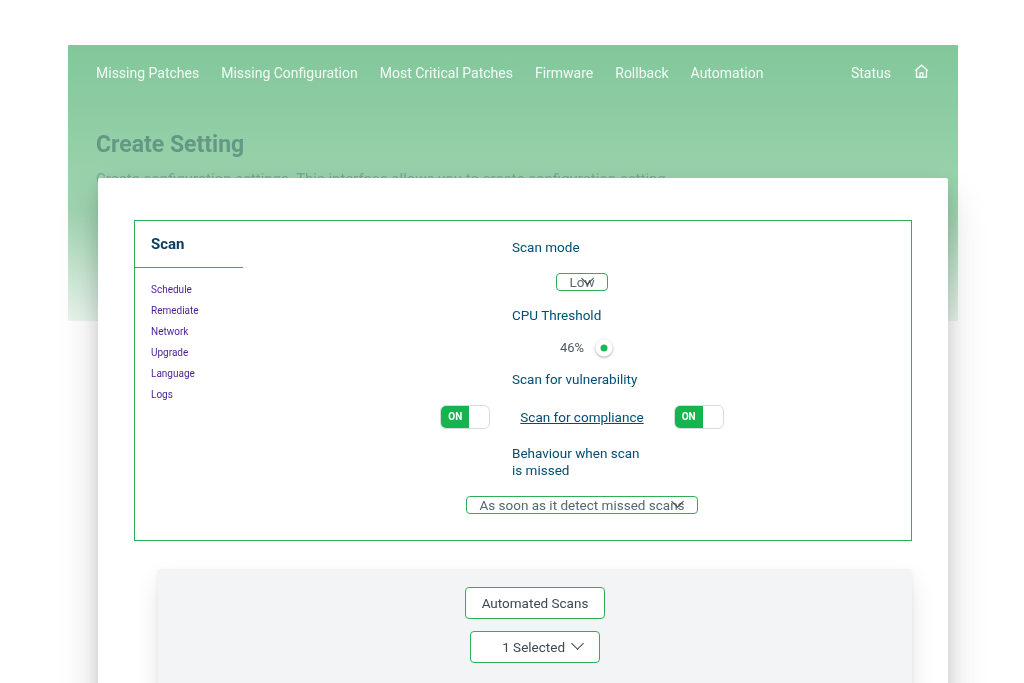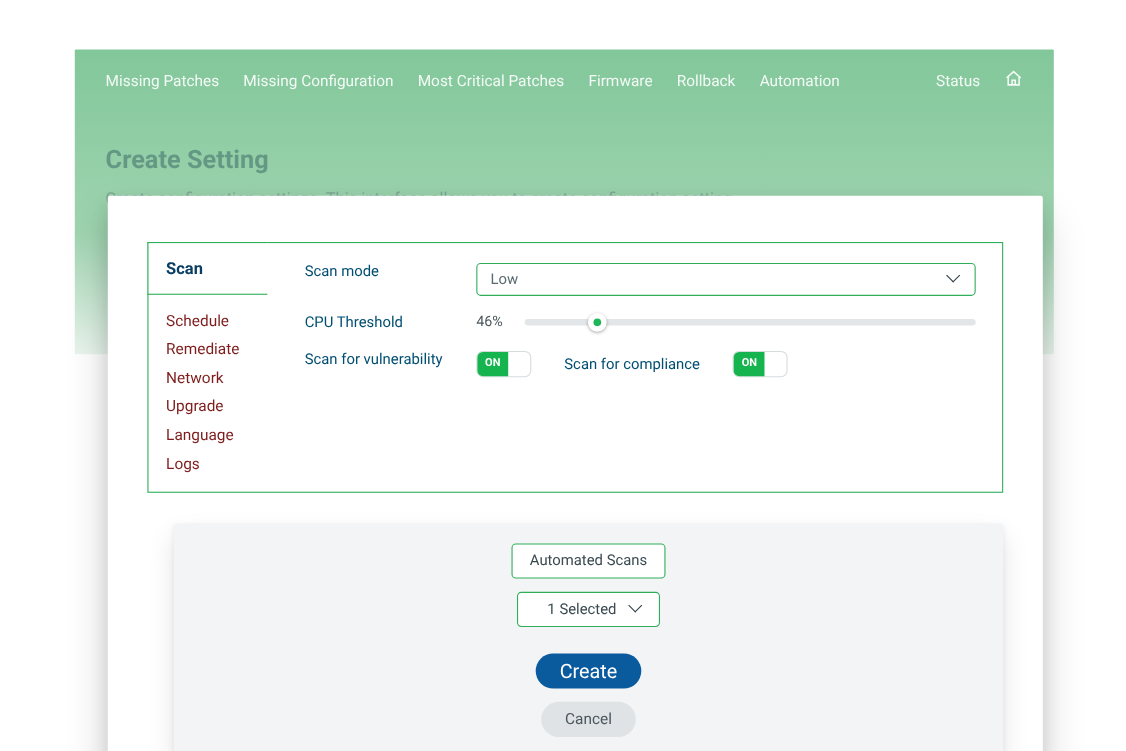--- a/index.html
+++ b/index.html
@@ -38,22 +38,22 @@
   .settings-box {
     border: 1px solid #2fae5a;
     position: relative;
     display: flex;
     min-height: 200px;
   }
   .side-tabs {
     width: 110px;
     flex: none;
     padding: 16px 0 12px 0;
-    font-size: 14px;
-    color: #7f1d1d;
+    font-size: 10px;
+    color: #4c1d95;
   }
   .side-tab {
     padding: 5px 0 5px 16px;
     cursor: pointer;
   }
   
   .active-tab-frame {
     position: absolute;
     left: -1px;
     top: -1px;
@@ -71,21 +71,21 @@
     color: #0a3d62;
   }
   .side-list { position: relative; z-index: 1; padding-top: 42px; }
 
   .panel {
     flex: 1;
     padding: 18px 24px 22px 32px;
     font-size: 13.5px;
     color: #004e72;
   }
-  .row { display: flex; align-items: flex-start; margin-bottom: 16px; gap: 16px; }
+  .row { display: flex; align-items: center; margin-bottom: 16px; gap: 16px; flex-direction: column; }
   .row .label { width: 140px; flex: none; line-height: 1.3; }
 
   .select {
     flex: 1;
     height: 30px;
     border: 1px solid #2fae5a;
     border-radius: 4px;
     display: flex;
     align-items: center;
     padding: 0 12px;
@@ -111,21 +111,21 @@
     flex:1; height: 6px; background:#e3e6e8; border-radius: 4px; position:relative;
   }
   .slider-thumb {
     position:absolute; top:50%; left:16%; transform:translate(-50%,-50%);
     width:17px; height:17px; background:#fff; border-radius:50%;
     box-shadow: 0 1px 3px rgba(0,0,0,0.35);
     display:flex; align-items:center; justify-content:center;
   }
   .slider-thumb::after { content:""; width:7px; height:7px; background:#1fb558; border-radius:50%; }
 
-  .toggles-row { display:flex; align-items:center; gap:30px; flex:1; }
+  .toggles-row { display:flex; align-items:center; gap:30px; flex:1;text-decoration:underline; }
   
   .tog {
     width:50px; height:24px; border:1px solid #d6dcde; border-radius:6px;
     position:relative; background:#fff; cursor:pointer; flex:none;
   }
   .tog .g {
     position:absolute; left:0; top:0; bottom:0; width:28px;
     background:#16b44f; border-radius:5px 0 0 5px;
     color:#fff; font-size:10px; font-weight:700;
     display:flex; align-items:center; justify-content:center;
@@ -142,21 +142,21 @@
     padding: 18px 24px;
     display:flex; gap:12px; align-items:center;
     margin-left: 24px; margin-right: 0; flex-direction: column;
   }
   .chip {
     height:32px; border:1px solid #2fae5a; border-radius:4px;
     background:#fff; color:#3a4a50; font-size:13.5px;
     display:flex; align-items:center; padding:0 16px; cursor:pointer;
     min-width: 140px; justify-content:center;
   }
-  .chip.select-chip { position:relative; padding-right:34px; min-width:130px; justify-content:center; padding-left:22px;}
+  .chip.select-chip { position:relative; padding-right:34px; min-width:130px; justify-content:flex-end; padding-left:22px;}
   .chip.select-chip .chev { right:14px; }
   .action-bar .spacer { flex:1; }
   .btn-primary {
     height:32px; background:#0a5a9e; color:#fff; border:none; border-radius:16px;
     padding:0 22px; font-size:18px; cursor:pointer;
   }
   .btn-muted {
     height:32px; background:#dfe3e5; color:#4a575c; border:none; border-radius:16px;
     padding:0 22px; font-size:14px; cursor:pointer;
   }
@@ -233,20 +233,27 @@
           <div class="tog">
             <div class="g">ON</div>
           </div>
           <span class="tog-label">Scan for compliance</span>
           <div class="tog">
             <div class="g">ON</div>
           </div>
         </div>
       </div>
 
+      <div class="row" style="margin-bottom:4px;">
+        <div class="label">Behaviour when scan is missed</div>
+        <div class="select center">
+          <span>As soon as it detect missed scans</span>
+          <span class="chev"></span>
+        </div>
+      </div>
 
     </div>
   </div>
 
   <div class="action-bar">
     <div class="chip">Automated Scans</div>
     <div class="chip select-chip">
       <span>1 Selected</span>
       <span class="chev"></span>
     </div>

